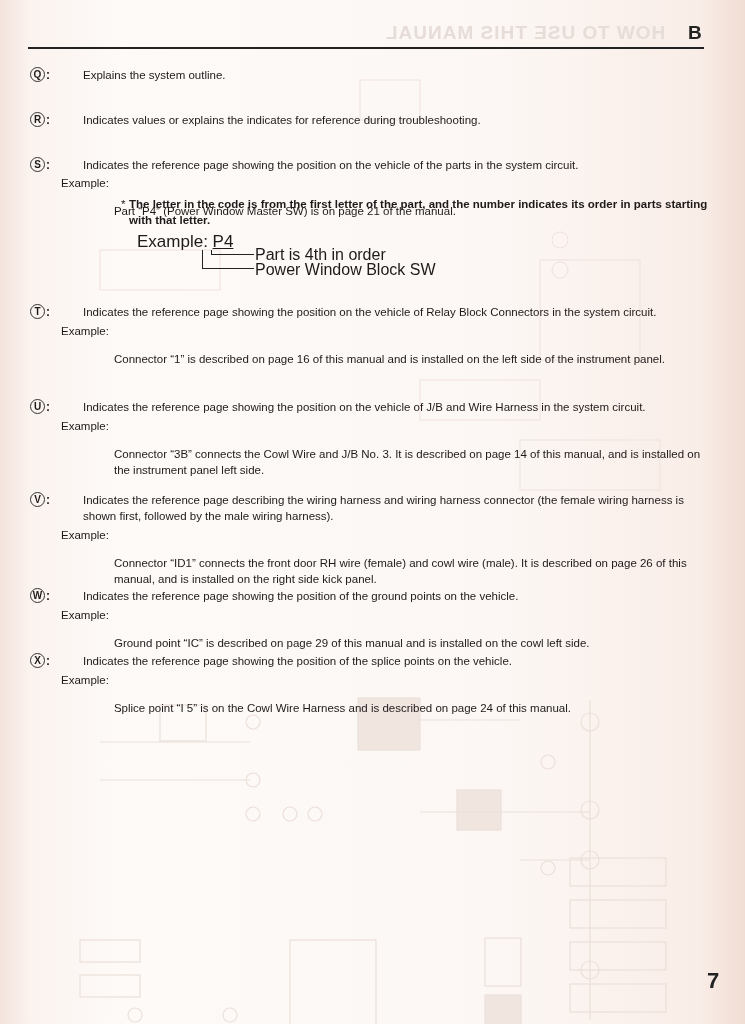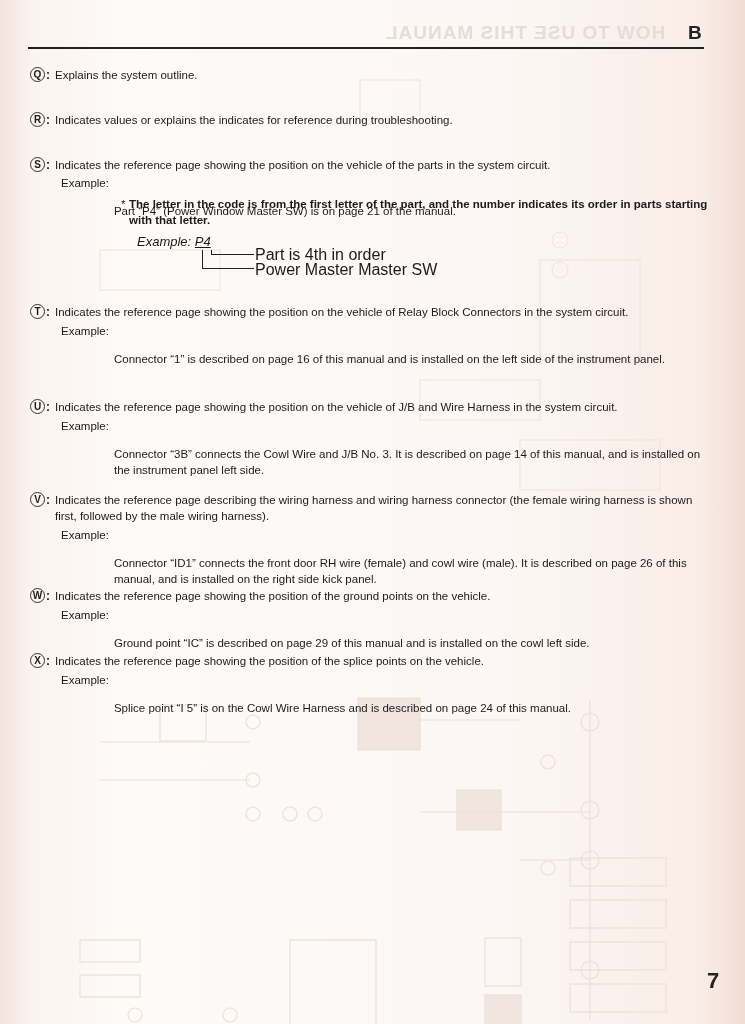--- a/index.html
+++ b/index.html
@@ -23,28 +23,28 @@
     position:absolute; left:28px; top:47px; width:676px; height:2px; background:#222;
   }
   .entry { position:absolute; left:30px; width:680px; font-size:11.5px; line-height:16px; }
   .entry .head { display:flex; align-items:flex-start; }
   .badge {
     display:inline-flex; align-items:center; justify-content:center;
     width:15px; height:15px; border:1.5px solid #333; border-radius:50%;
     font-size:10px; font-weight:bold; box-sizing:border-box; margin-right:1px; flex:none;
   }
   .colon { font-weight:bold; margin-right:5px; font-size:12px; }
-  .desc { flex:1; }
+  .desc { flex:1;margin-left:28px; }
   .example { margin-left:31px; display:flex; margin-top:3px; }
   .example .lbl { flex:none; margin-right:5px; }
   .example .txt { flex:1;margin-top:28px; }
   .note { position:absolute; left:121px; width:590px; font-size:11.5px; line-height:16px; }
   .note .star { position:absolute; left:0; }
   .note .body { margin-left:8px;font-weight:bold; }
-  .code-ex { position:absolute; left:137px; font-size:13px; line-height:16px;font-style:italic; }
+  .code-ex { position:absolute; left:137px; font-size:17px; line-height:16px; }
   .code-ex .p4 { text-decoration:underline; }
   .tree { position:absolute; font-size:16px; }
   .line { position:absolute; background:#222; }
   .page-num { position:absolute; left:707px; top:968px; font-size:22px; font-weight:bold; color:#222; }
 </style>
 </head>
 <body>
 
 <svg class="ghost" viewBox="0 0 745 1024">
   <g stroke="#ecdfd9" stroke-width="1.2" fill="none">
@@ -131,21 +131,21 @@
 <div class="code-ex" style="top:234px;">
   <span>Example:</span>
   <span class="p4">P4</span>
 </div>
 <div>
   <div class="line" style="left:202px; top:250px; width:1px; height:19px;"></div>
   <div class="line" style="left:202px; top:268px; width:52px; height:1px;"></div>
   <div class="line" style="left:211px; top:250px; width:1px; height:5px;"></div>
   <div class="line" style="left:211px; top:254px; width:43px; height:1px;"></div>
   <div class="tree" style="left:255px; top:246px;">Part is 4th in order</div>
-  <div class="tree" style="left:255px; top:261px;">Power Master Master SW</div>
+  <div class="tree" style="left:255px; top:261px;">Power Window Block SW</div>
 </div>
 
 <div class="entry" style="top:304px;">
   <div class="head">
     <span class="badge">T</span>
       <span class="colon">:</span>
     <span class="desc">Indicates the reference page showing the position on the vehicle of Relay Block Connectors in the system circuit.</span>
   </div>
   <div class="example">
     <span class="lbl">Example:</span>

